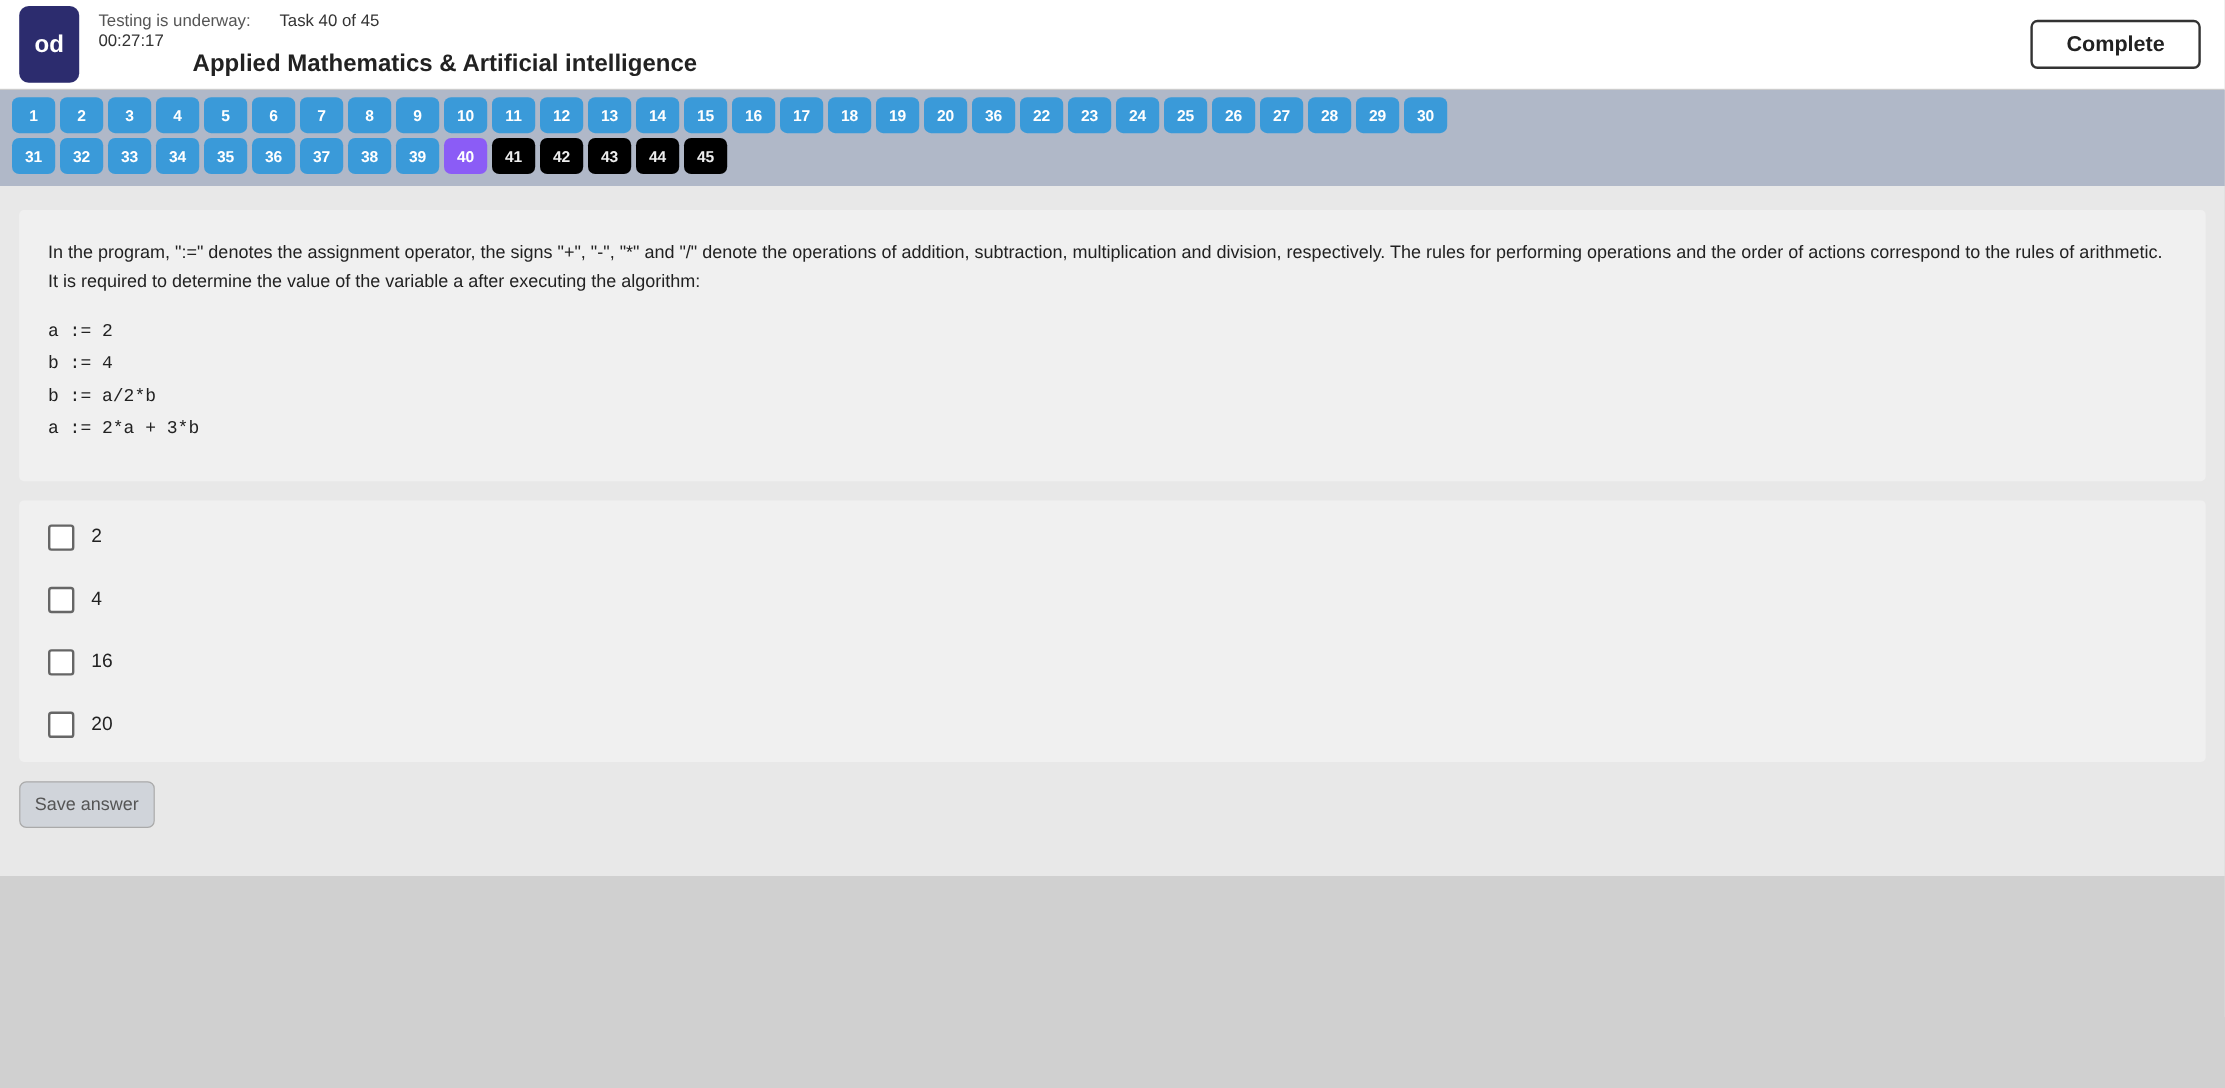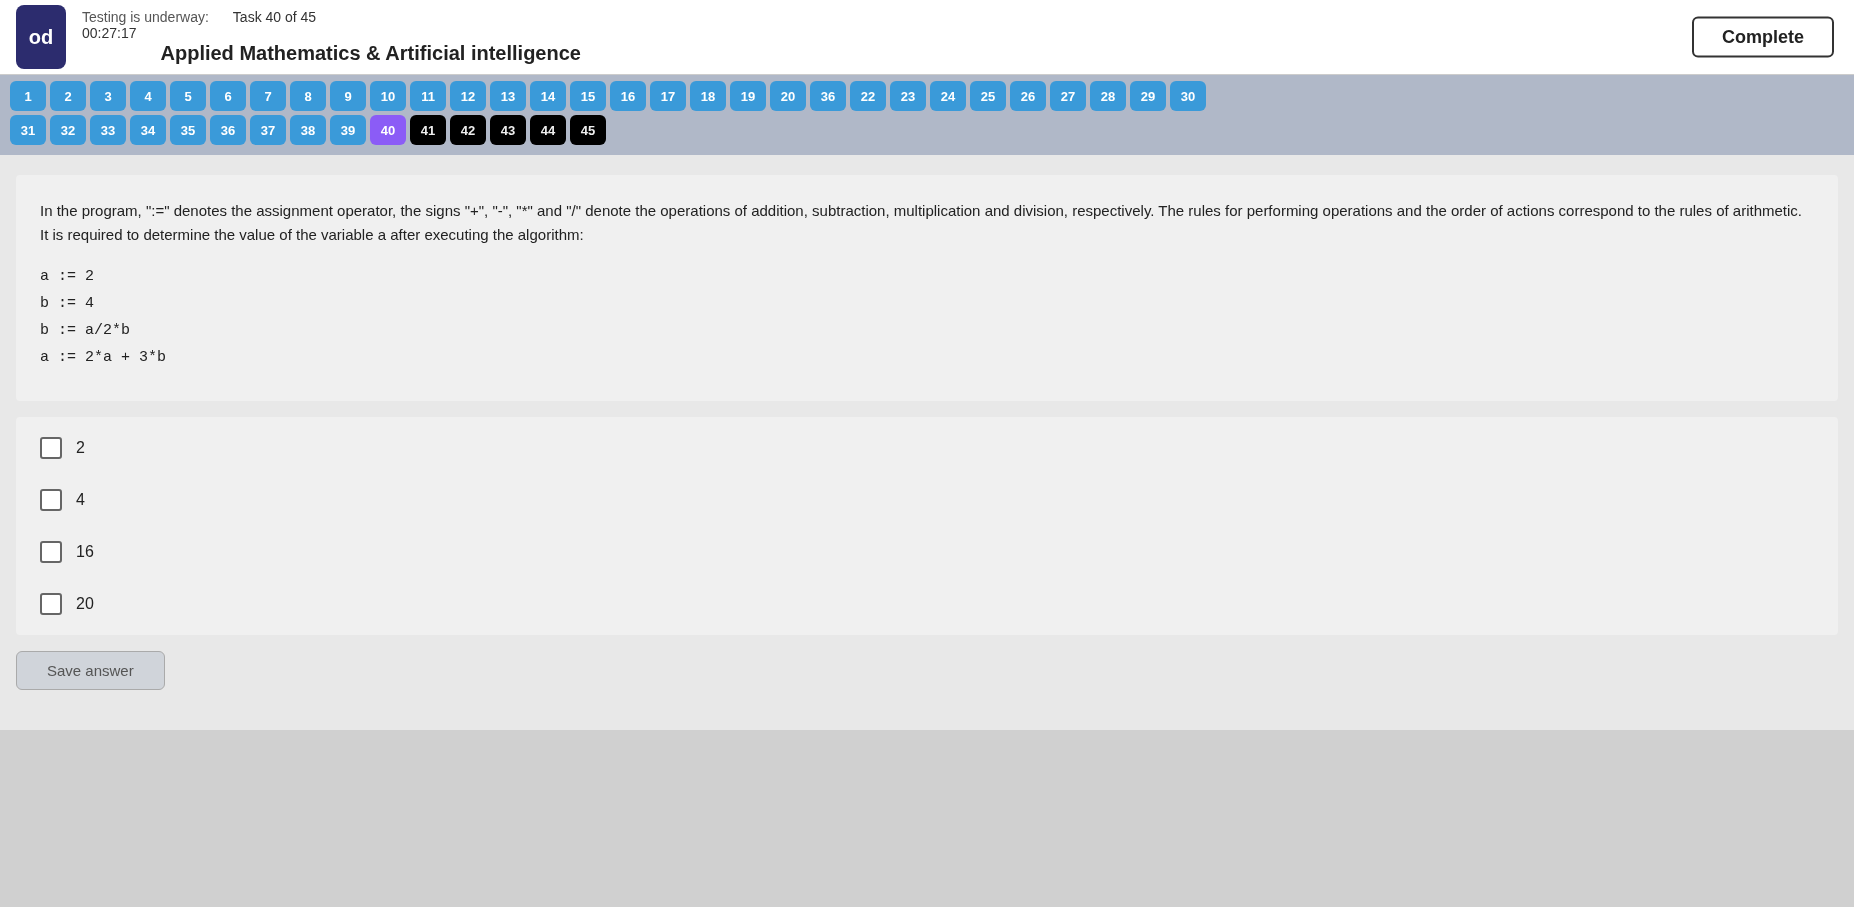--- a/index.html
+++ b/index.html
@@ -165,21 +165,21 @@
     }
 
     
     .save-area {
       padding: 0 0 20px 0;
     }
     .save-btn {
       background: #d0d4da;
       border: 1px solid #aaa;
       border-radius: 6px;
-      padding: 10px 30px;
+      padding: 10px 12px;
       font-size: 15px;
       color: #555;
       cursor: pointer;
     }
   </style>
 </head>
 <body>
 
 <div class="header">
   <div class="logo">

